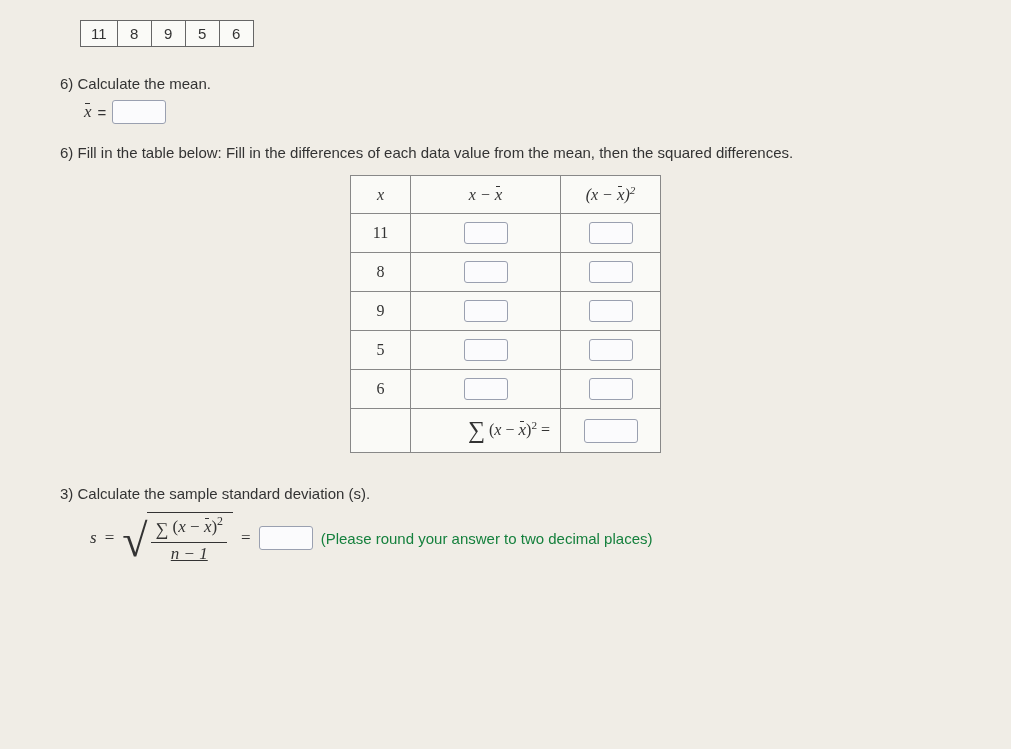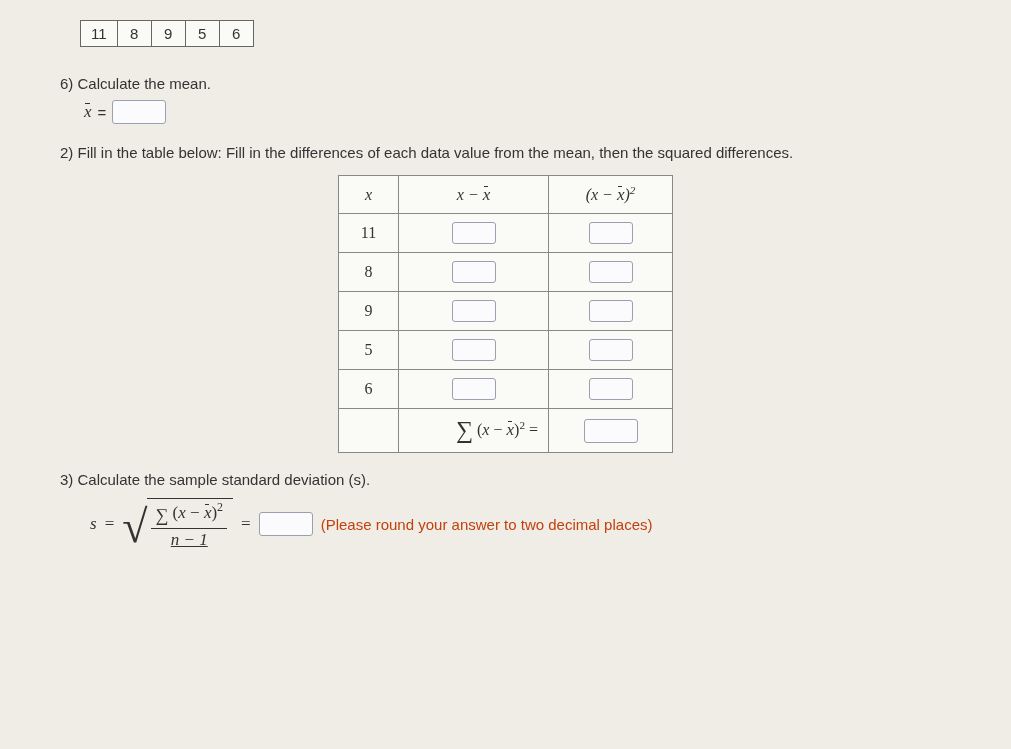--- a/index.html
+++ b/index.html
@@ -66,21 +66,21 @@
     padding: 8px 10px;
     text-align: center;
     vertical-align: middle;
     background: #fafaf7;
     font-family: "Times New Roman", serif;
     font-size: 16px;
   }
   .diff-table .hdr { font-style: italic; }
   .diff-table .col1 { width: 60px; }
   .diff-table .col2 { width: 150px; text-align: center; }
-  .diff-table .col3 { width: 124px; }
+  .diff-table .col3 { width: 100px; }
   .it { font-style: italic; font-family: "Times New Roman", serif; }
   .sup2 { font-size: 0.7em; vertical-align: super; }
   .sum { font-size: 24px; vertical-align: -3px; }
   .sqrt-wrap {
     display: flex;
     align-items: center;
     gap: 8px;
     margin-left: 30px;
     margin-top: 10px;
     font-family: "Times New Roman", serif;
@@ -103,41 +103,41 @@
     align-items:center;
   }
   .frac {
     display: inline-flex;
     flex-direction: column;
     align-items: center;
     line-height: 1.1;
   }
   .frac .num { border-bottom: 1.2px solid #333; padding: 0 4px 2px; white-space:nowrap;}
   .frac .den { padding-top: 2px; text-decoration: underline; }
-  .note { font-family: Verdana, sans-serif; font-size: 15px; color:#c2410c; }
+  .note { font-family: Verdana, sans-serif; font-size: 15px; color:#15803d; }
 </style>
 </head>
 <body>
 
 <div class="data-row">
   <div class="data-cell">11</div>
   <div class="data-cell">8</div>
   <div class="data-cell">9</div>
   <div class="data-cell">5</div>
   <div class="data-cell">6</div>
 </div>
 
 <div class="q-text">6) Calculate the mean.</div>
 <div class="eq-row">
   <span class="xbar">x</span>
   <span>=</span>
   <span class="input-box"></span>
 </div>
 
-<div class="q-text">2) Fill in the table below: Fill in the differences of each data value from the mean, then the squared differences.</div>
+<div class="q-text">6) Fill in the table below: Fill in the differences of each data value from the mean, then the squared differences.</div>
 
 <table class="diff-table">
   <tbody>
       <tr>
     <td class="hdr col1"><span class="it">x</span></td>
     <td class="hdr col2">
       <span class="it">x</span><span> − </span><span class="xbar">x</span>
     </td>
     <td class="hdr col3">
       <span>(</span><span class="it">x</span><span> − </span><span class="xbar">x</span><span>)</span><span class="sup2">2</span>
@@ -172,21 +172,21 @@
     <td class="col1"></td>
     <td class="col2" style="text-align:right;">
       <span class="sum">∑</span>
       <span>(</span><span class="it">x</span><span> − </span><span class="xbar">x</span><span>)</span><span class="sup2">2</span><span> =</span>
     </td>
     <td class="col3"><span class="input-box"></span></td>
   </tr>
 </tbody>
   </table>
 
-<div class="q-text" style="margin-top:18px;">3) Calculate the sample standard deviation (s).</div>
+<div class="q-text" style="margin-top:32px;">3) Calculate the sample standard deviation (s).</div>
 
 <div class="sqrt-wrap">
   <span class="it">s</span>
   <span> = </span>
   <span class="radical">
     <span class="rad-sign">√</span>
     <span class="rad-body">
       <span class="frac">
         <span class="num">
           <span class="sum" style="font-size:18px;">∑</span>

